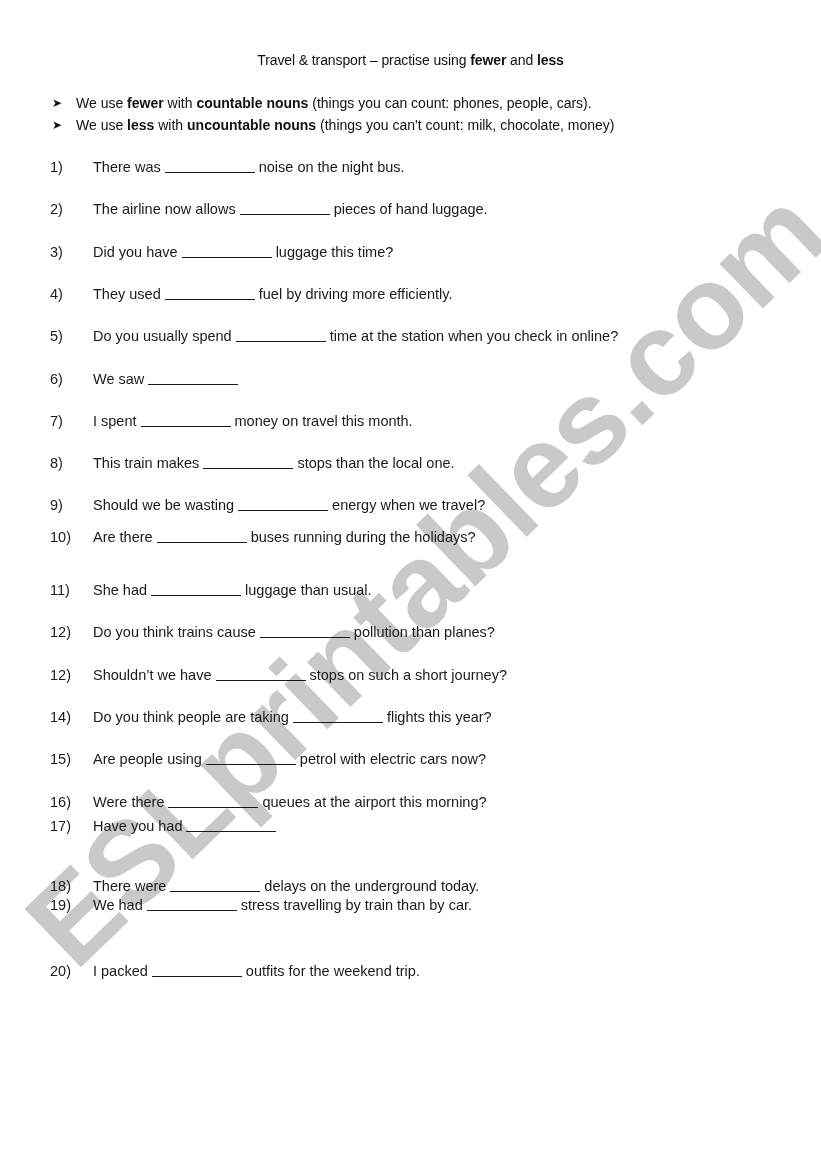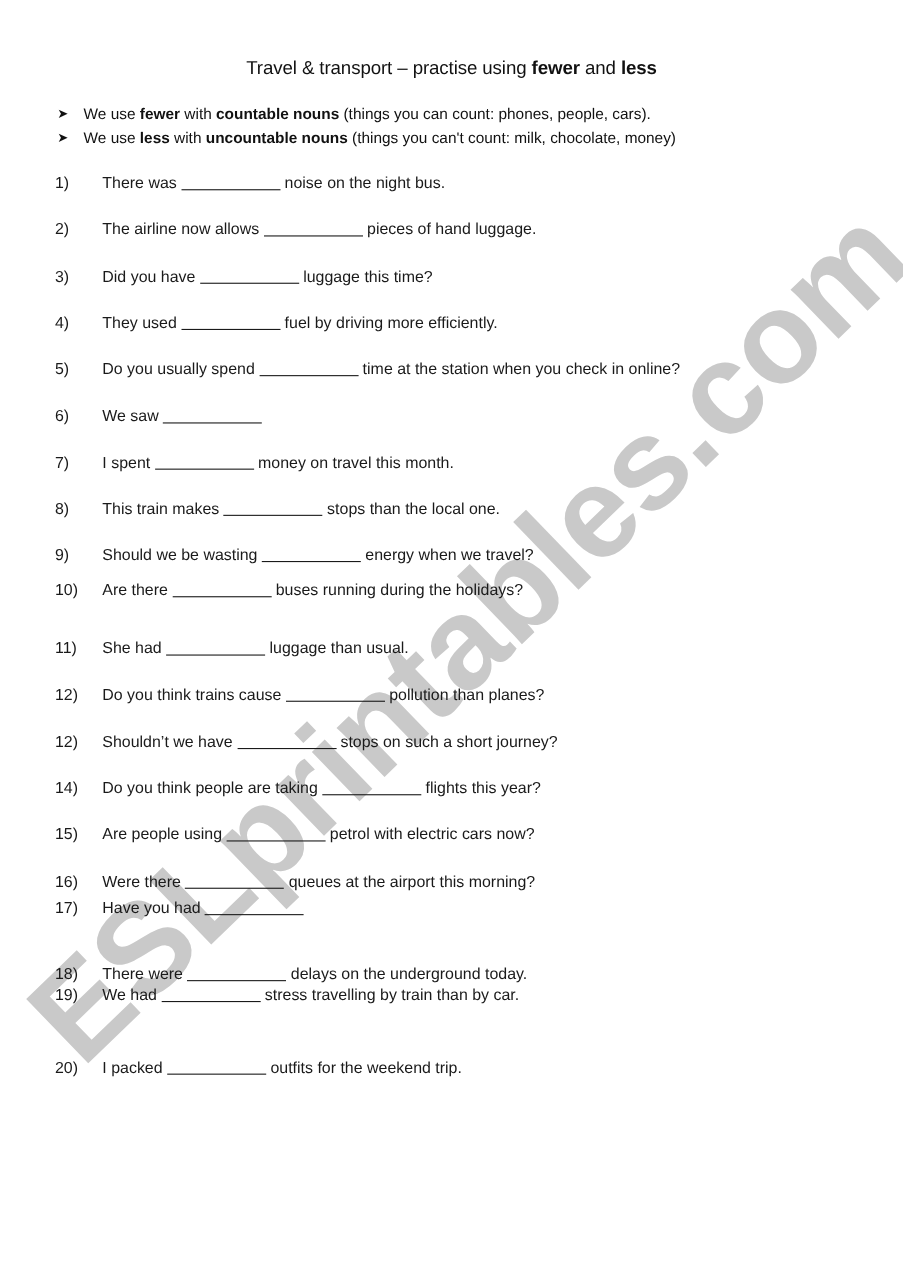--- a/index.html
+++ b/index.html
@@ -42,21 +42,21 @@
     left: 0; top: 0;
     width: 821px;
     z-index: 2;
   }
   .title {
     position: absolute;
     top: 52px;
     left: 0;
     width: 821px;
     text-align: center;
-    font-size: 17px;
+    font-size: 14px;
     color: #111;
     letter-spacing: -0.1px;
   }
   .title b { font-weight: bold; }
   .rules {
     position: absolute;
     left: 52px;
     top: 92px;
     font-size: 14px;
     color: #111;

